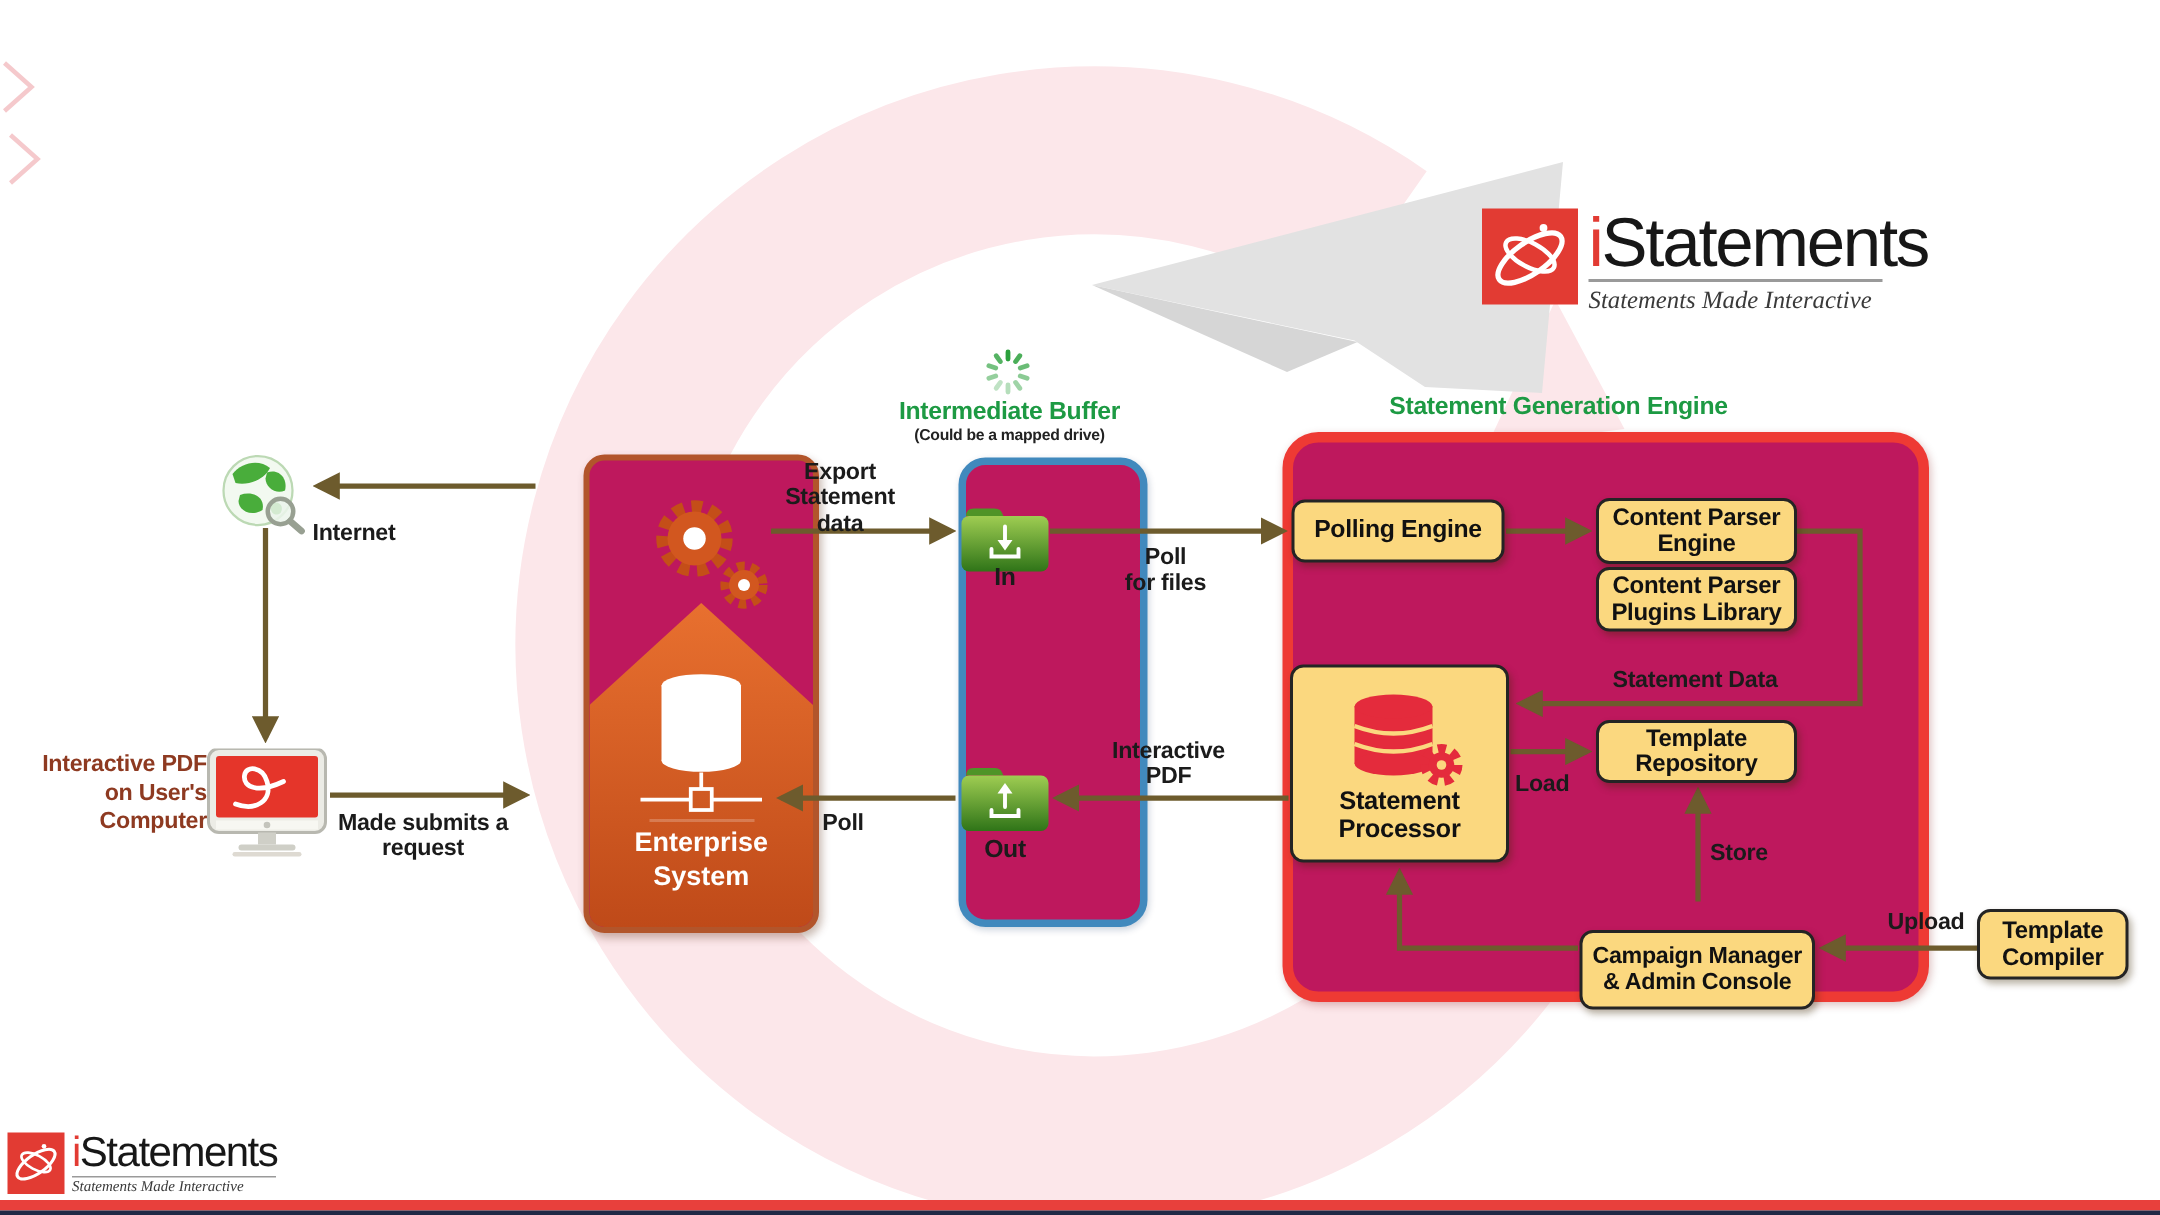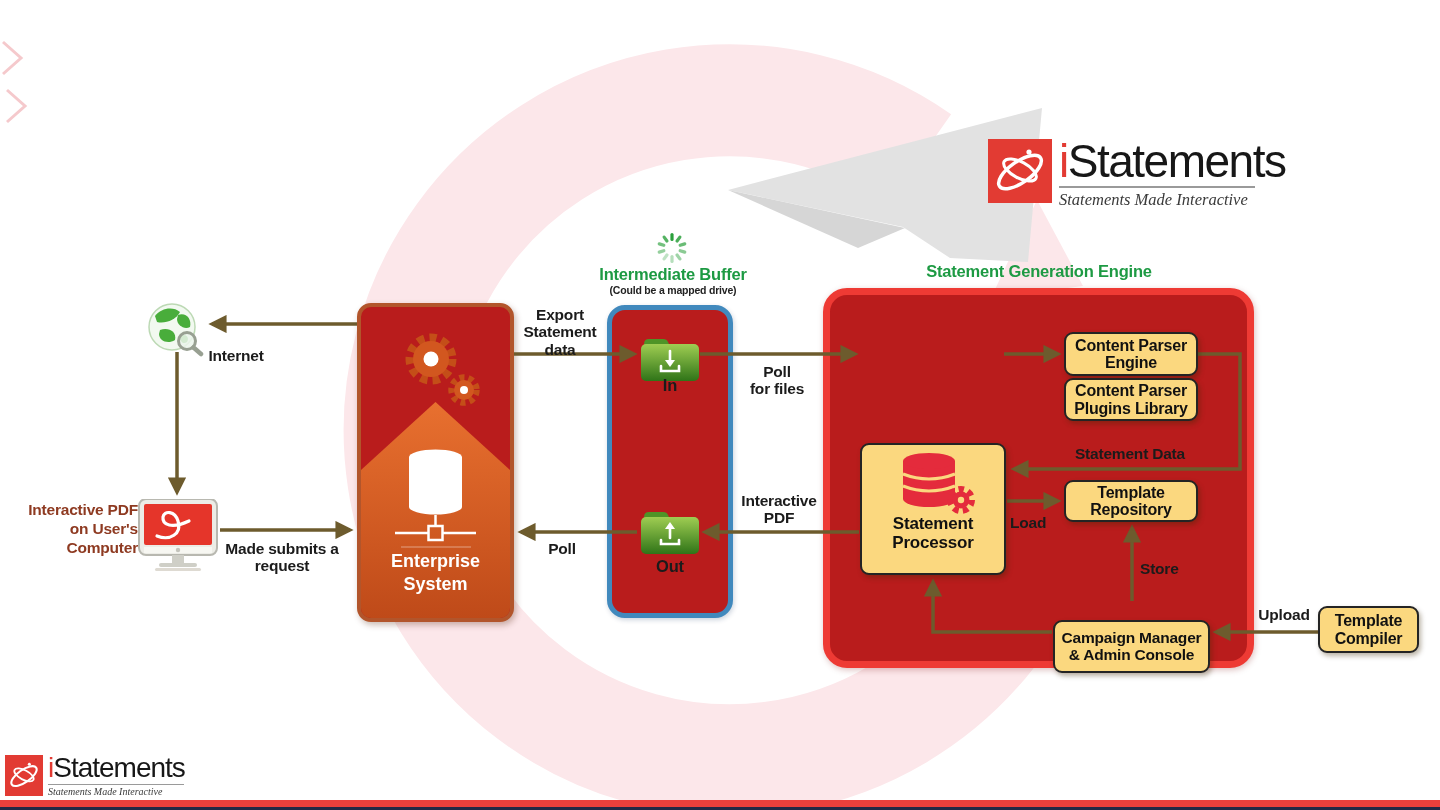--- a/index.html
+++ b/index.html
@@ -1,37 +1,37 @@
 <!DOCTYPE html>
 <html><head>
 <meta charset="utf-8">
 <style>
   html,body{margin:0;padding:0;background:#fff;}
   .canvas{position:relative;width:1440px;height:810px;background:#fff;overflow:hidden;
           font-family:"Liberation Sans",sans-serif;}
   svg{display:block;}
   .wm{position:absolute;left:0;top:0;z-index:0;pointer-events:none;}
-  .container{position:absolute;box-sizing:border-box;background:#b91c1c;z-index:1;}
+  .container{position:absolute;box-sizing:border-box;background:#be185d;z-index:1;margin-left:32px;}
   .wires{position:absolute;left:0;top:0;z-index:2;pointer-events:none;}
   .node,.lbl,.icon,.logo{position:absolute;z-index:3;}
   .lbl{font-weight:bold;color:#1b1b1b;font-size:15.5px;line-height:1.12;text-align:center;letter-spacing:-0.2px;}
   .lbl.green{color:#1d9a43;font-size:16.5px;}
   .lbl.small{font-size:10.5px;color:#222;}
   .lbl.maroon{color:#8e3a21;text-align:right;line-height:1.22;}
   .ybox{position:absolute;z-index:3;background:#fbd87f;border:2px solid #242424;border-radius:9px;
         display:flex;align-items:center;justify-content:center;text-align:center;font-weight:bold;
         color:#111;box-shadow:2px 3px 5px rgba(60,40,0,.35);font-size:16px;line-height:1.08;
         box-sizing:border-box;padding:2px;letter-spacing:-0.2px;}
   .redbox{border:7px solid #ee3a34;border-radius:24px;box-shadow:1px 2px 6px rgba(120,0,0,.25);}
   .bluebox{border:5px solid #4189bd;border-radius:18px;box-shadow:1px 2px 5px rgba(0,40,90,.2);}
   .entbox{border:4px solid #b2552b;border-radius:14px;overflow:hidden;box-shadow:2px 3px 6px rgba(80,30,0,.3);}
   .ent-text{position:absolute;left:0;top:243px;width:100%;text-align:center;color:#fff;
             font-weight:bold;font-size:18px;line-height:1.3;z-index:2;}
   .ent-text span{display:inline-block;width:110px;}
-  .sp-box{flex-direction:column;justify-content:flex-start;padding-top:4px;}
+  .sp-box{flex-direction:column;justify-content:flex-start;padding-top:14px;}
   .sp-text{font-size:17px;line-height:1.1;width:140px;}
   .logo{display:flex;align-items:flex-start;}
   .logo .sq{background:#e23b33;flex:0 0 auto;}
   .logo .col{margin-left:7px;}
   .logo .name{font-weight:400;letter-spacing:-1.5px;color:#171717;line-height:.96;white-space:nowrap;text-align:right;}
   .logo .name .red-i{color:#e23b33;}
   .logo .rule{background:#9a9a9a;height:2px;margin:3px 0 2px 0;}
   .logo .tag{font-family:"Liberation Serif",serif;font-style:italic;color:#3a3a3a;white-space:nowrap;}
   .bar{position:absolute;left:0;width:1440px;z-index:4;}
 </style>
@@ -176,20 +176,23 @@
       <path d="M20,37 C33,42 45,35 41,22 C38,12 27,11 26,18 C25,26 35,30 52,22" stroke="#ffffff" stroke-width="3.2" fill="none" stroke-linecap="round"></path>
     </g>
     <rect x="7" y="48" width="68" height="6" fill="#f7f7f2"></rect>
     <circle cx="41" cy="51" r="2.2" fill="#c4c4bc"></circle>
     <rect x="35" y="56" width="12" height="8" fill="#cfcfc7"></rect>
     <rect x="22" y="64" width="38" height="4" rx="2" fill="#cfcfc7"></rect>
     <rect x="18" y="69" width="46" height="3" rx="1.5" fill="#dedad2"></rect>
   </svg>
   <div class="lbl maroon" style="left:14px;top:501px;width:124px;">Interactive PDF on User's Computer</div>
 
+  <div class="ybox" style="left:861px;top:333px;width:142px;height:42px;font-size:16.5px;">
+    <span>Polling Engine</span>
+  </div>
   <div class="ybox" style="left:1064px;top:332px;width:134px;height:44px;">
     <span>Content Parser Engine</span>
   </div>
   <div class="ybox" style="left:1064px;top:378px;width:134px;height:43px;">
     <span>Content Parser Plugins Library</span>
   </div>
   <div class="ybox sp-box" style="left:860px;top:443px;width:146px;height:132px;">
     <svg width="96" height="66" viewBox="0 0 96 66">
       <rect x="18" y="12" width="52" height="38" fill="#e42b3c"></rect>
       <ellipse cx="44" cy="12" rx="26" ry="8" fill="#e42b3c"></ellipse>

